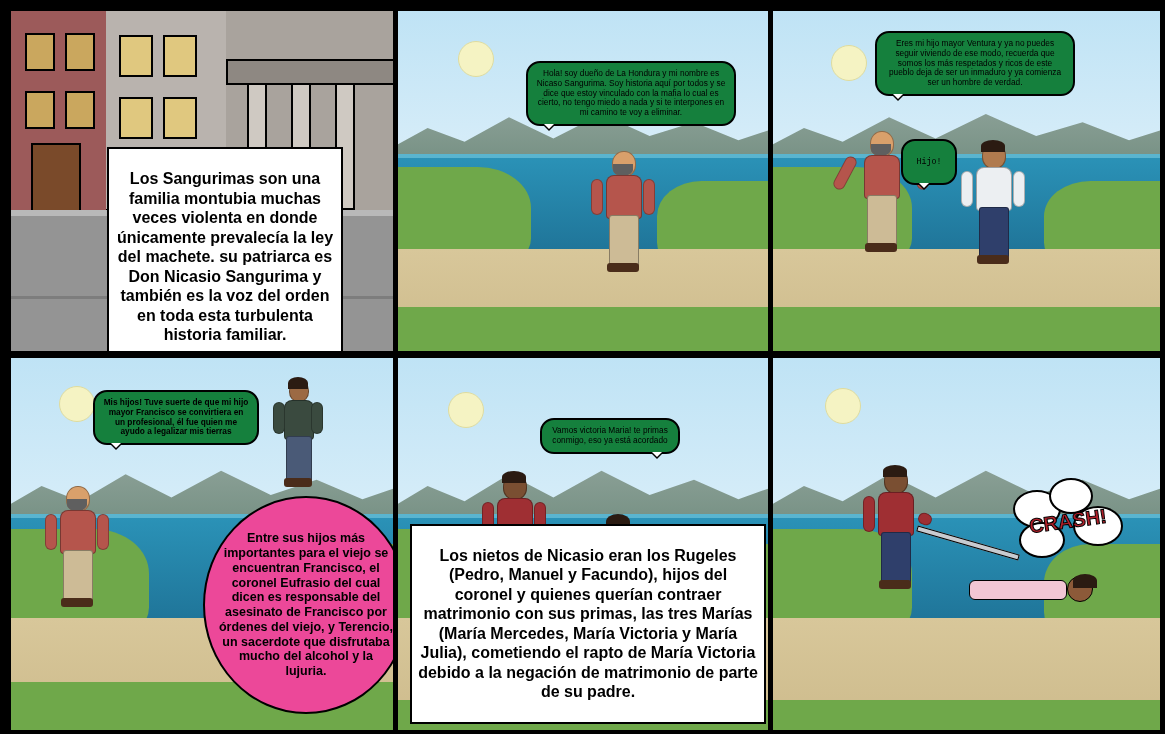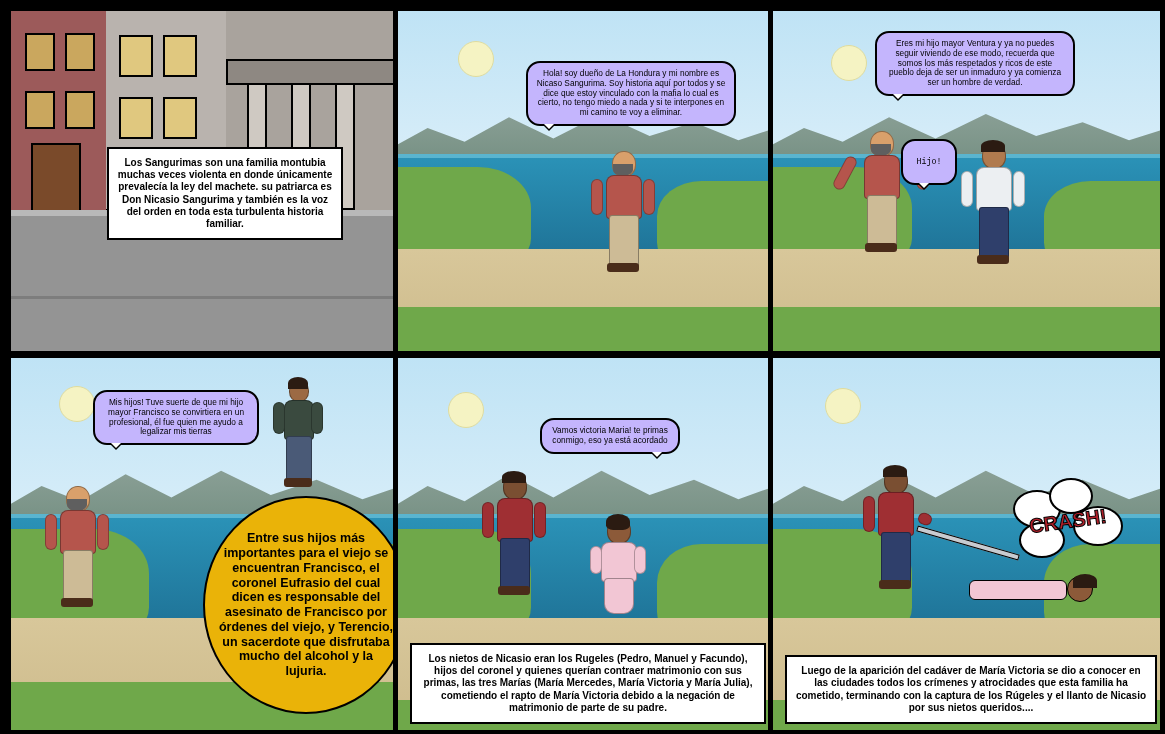--- a/index.html
+++ b/index.html
@@ -34,34 +34,34 @@
   .fig .beard{position:absolute;left:50%;top:13px;width:20px;height:12px;margin-left:-10px;
               background:#5f5f5f;border-radius:0 0 50% 50%;}
   .fig .torso{position:absolute;left:50%;top:24px;width:34px;height:42px;margin-left:-17px;
               border-radius:8px 8px 4px 4px;border:1px solid #00000055;}
   .fig .legs{position:absolute;left:50%;top:64px;width:28px;height:50px;margin-left:-14px;
              border-radius:3px;border:1px solid #00000055;}
   .fig .shoes{position:absolute;left:50%;top:112px;width:32px;height:9px;margin-left:-16px;
               background:#4a2c1a;border-radius:3px;}
   .fig .arm{position:absolute;top:28px;width:10px;height:34px;border-radius:6px;border:1px solid #00000044;}
   
-  .balloon{position:absolute;background:#c4b5fd;border:2px solid #000;border-radius:14px;
+  .balloon{position:absolute;background:#15803d;border:2px solid #000;border-radius:14px;
            padding:6px 8px;font-size:8.3px;line-height:1.18;text-align:center;color:#000;z-index:6;}
   .balloon:after{content:"";position:absolute;width:0;height:0;}
   .tail-bl:after{left:14px;bottom:-14px;border:7px solid transparent;border-top-color:#000;}
   .tail-bl:before{content:"";position:absolute;left:16px;bottom:-10px;width:0;height:0;
                   border:5px solid transparent;border-top-color:#fff;z-index:2;}
   .tail-br:after{right:14px;bottom:-14px;border:7px solid transparent;border-top-color:#000;}
   .tail-br:before{content:"";position:absolute;right:16px;bottom:-10px;width:0;height:0;
                   border:5px solid transparent;border-top-color:#fff;z-index:2;}
-  .bubble-round{position:absolute;border-radius:50%;background:#eab308;border:2px solid #000;
+  .bubble-round{position:absolute;border-radius:50%;background:#ec4899;border:2px solid #000;
                 display:flex;align-items:center;justify-content:center;text-align:center;
                 font-size:12.5px;font-weight:bold;line-height:1.18;padding:12px;z-index:7;color:#000;}
-  .narr{position:absolute;background:#fff;border:2px solid #000;padding:8px 6px;
-        font-size:10px;font-weight:bold;line-height:1.22;text-align:center;color:#000;z-index:8;}
+  .narr{position:absolute;background:#fff;border:2px solid #000;padding:20px 6px;
+        font-size:16px;font-weight:bold;line-height:1.22;text-align:center;color:#000;z-index:8;}
   
   .p1bg{position:absolute;inset:0;background:#8d8d8d;}
   .bldg{position:absolute;}
   .road{position:absolute;left:0;bottom:0;width:100%;height:42%;background:#949494;}
   .kerb{position:absolute;left:0;bottom:42%;width:100%;height:6px;background:#b9b9b9;}
   
   .crash{position:absolute;font-weight:bold;color:#b3202a;font-size:20px;
          -webkit-text-stroke:1px #000;z-index:6;transform:rotate(-8deg);}
   .puff{position:absolute;background:#fff;border:2px solid #000;border-radius:50%;}
 </style>
@@ -189,21 +189,21 @@
     <div class="fig" style="left:262px;top:22px;width:50px;height:110px;">
       <div class="head" style="background:#9c6a44;width:18px;height:20px;margin-left:-9px;"></div>
       <div class="hair" style="width:20px;margin-left:-10px;"></div>
       <div class="torso" style="top:20px;width:28px;margin-left:-14px;height:38px;background:#3a4a3f;"></div>
       <div class="arm" style="left:0px;top:22px;height:30px;background:#3a4a3f;"></div>
       <div class="arm" style="right:0px;top:22px;height:30px;background:#3a4a3f;"></div>
       <div class="legs" style="top:56px;width:24px;margin-left:-12px;height:44px;background:#4a5a77;"></div>
       <div class="shoes" style="top:98px;width:28px;margin-left:-14px;"></div>
     </div>
 
-    <div class="balloon tail-bl" style="left:82px;top:32px;width:146px;">Mis hijos! Tuve suerte de que mi hijo mayor Francisco se convirtiera en un profesional, él fue quien me ayudo a legalizar mis tierras</div>
+    <div class="balloon tail-bl" style="left:82px;top:32px;width:146px;font-weight:bold;">Mis hijos! Tuve suerte de que mi hijo mayor Francisco se convirtiera en un profesional, él fue quien me ayudo a legalizar mis tierras</div>
 
     <div class="bubble-round" style="left:192px;top:138px;width:178px;height:190px;">Entre sus hijos más importantes para el viejo se encuentran Francisco, el coronel Eufrasio del cual dicen es responsable del asesinato de Francisco por órdenes del viejo, y Terencio, un sacerdote que disfrutaba mucho del alcohol y la lujuria.</div>
   </div>
 
   <div class="panel" style="left:395px;top:355px;width:370px;height:372px;">
     <div class="sky"></div>
     <div class="sun" style="left:50px;top:34px;"></div>
     <div class="hills"></div>
     <div class="water"></div>
     <div class="waterline"></div>
@@ -268,16 +268,15 @@
       <div style="position:absolute;right:6px;top:0;width:24px;height:24px;background:#8c5a39;border:1px solid #000;border-radius:50%;"></div>
       <div style="position:absolute;right:2px;top:-2px;width:24px;height:14px;background:#2b1b12;border-radius:50% 50% 0 0;"></div>
     </div>
 
     <div class="puff" style="left:240px;top:132px;width:44px;height:34px;"></div>
     <div class="puff" style="left:276px;top:120px;width:40px;height:32px;"></div>
     <div class="puff" style="left:300px;top:148px;width:46px;height:36px;"></div>
     <div class="puff" style="left:246px;top:164px;width:42px;height:32px;"></div>
     <div class="crash" style="left:256px;top:152px;">CRASH!</div>
 
-    <div class="narr" style="left:12px;bottom:6px;width:356px;">Luego de la aparición del cadáver de María Victoria se dio a conocer en las ciudades todos los crímenes y atrocidades que esta familia ha cometido, terminando con la captura de los Rúgeles y el llanto de Nicasio por sus nietos queridos....</div>
   </div>
 
 </div>
 
 </body></html>

